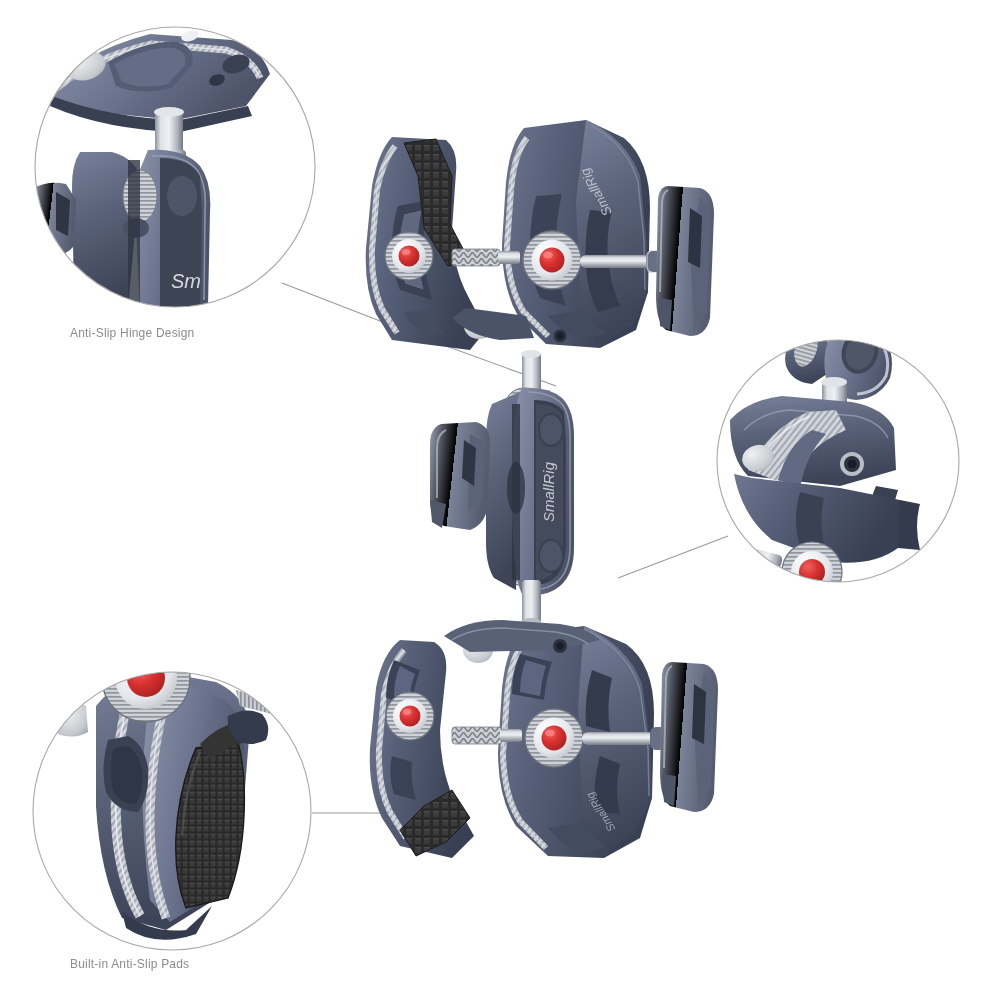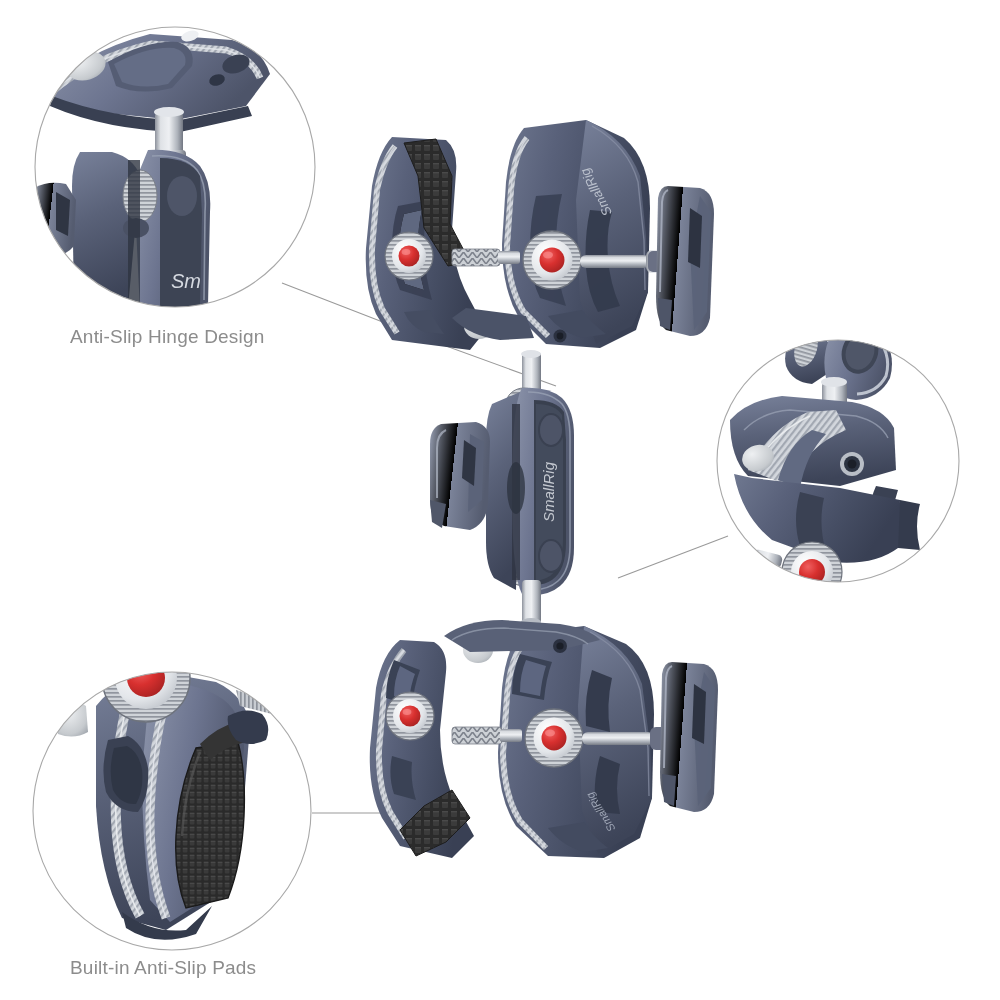--- a/index.html
+++ b/index.html
@@ -20,21 +20,21 @@
   }
   #scene {
     position: absolute;
     inset: 0;
     width: 1000px;
     height: 1000px;
   }
   .callout-label {
     position: absolute;
     color: #8c8c8c;
-    font-size: 19px;
+    font-size: 12px;
     font-weight: 400;
     letter-spacing: 0.2px;
     white-space: nowrap;
     font-family: "Liberation Sans", "DejaVu Sans", sans-serif;
   }
   #label-hinge   { left: 70px;  top: 326px; }
   #label-allinone{ left: 730px; top: 595px; }
   #label-pads    { left: 70px;  top: 957px; text-align: center; }
 </style>
 </head>

